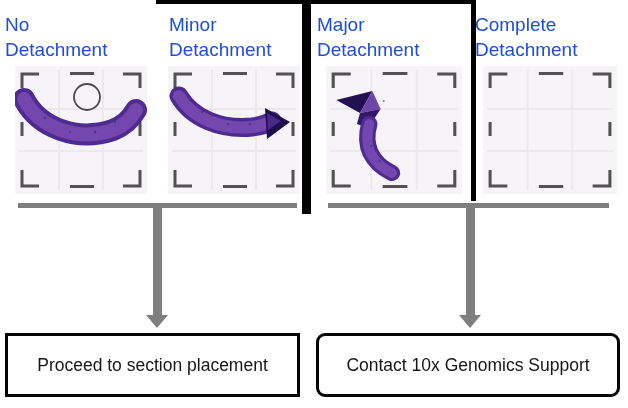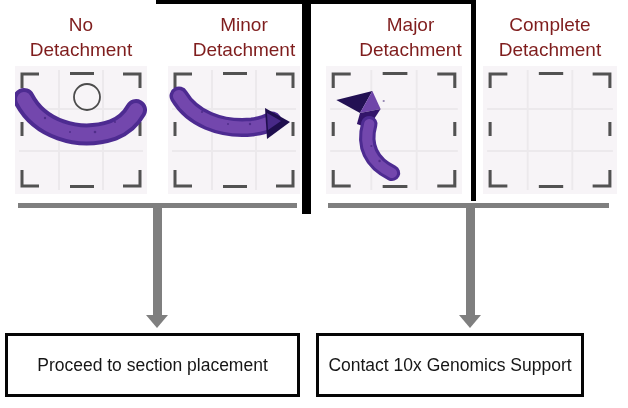--- a/index.html
+++ b/index.html
@@ -6,26 +6,26 @@
   .canvas{
     position:relative;width:628px;height:408px;background:#ffffff;
     font-family:"Liberation Sans","DejaVu Sans",sans-serif;overflow:hidden;
   }
   
   .top-bar{position:absolute;left:156px;top:0;width:318px;height:4px;background:#000;}
   .stem-right{position:absolute;left:471px;top:0;width:5px;height:201px;background:#000;}
   .stem-mid{position:absolute;left:302px;top:0;width:9px;height:214px;background:#000;}
   
   .cat-label{
-    position:absolute;top:12px;text-align:center;color:#7f1d1d;
+    position:absolute;top:12px;color:#1d4ed8;
     font-size:19px;line-height:25px;font-weight:400;
   }
   .cat-label.c1{left:5px;width:152px;}
   .cat-label.c2{left:169px;width:150px;}
-  .cat-label.c3{left:335px;width:151px;}
+  .cat-label.c3{left:317px;width:151px;}
   .cat-label.c4{left:475px;width:150px;}
   
   .slide{
     position:absolute;top:66px;height:128px;background:#f7f4f7;
   }
   .slide.s1{left:15px;width:132px;}
   .slide.s2{left:168px;width:132px;}
   .slide.s3{left:326px;width:136px;}
   .slide.s4{left:483px;width:134px;}
   .slide svg{display:block;width:100%;height:100%;}
@@ -45,21 +45,21 @@
   .arrow-head.left{left:146px;}
   .arrow-head.right{left:459px;}
   
   .outcome{
     position:absolute;top:333px;height:64px;box-sizing:border-box;
     border:3px solid #050505;background:#ffffff;color:#161616;
     display:flex;flex-direction:column;justify-content:center;align-items:center;
     font-size:17.5px;line-height:26px;text-align:center;
   }
   .outcome.o1{left:5px;width:295px;}
-  .outcome.o2{left:316px;width:268px;}
+  .outcome.o2{left:316px;width:304px;border-radius:9px;}
 </style>
 </head>
 <body>
 
 <div class="canvas">
 
   <div class="top-bar"></div>
   <div class="stem-right"></div>
   <div class="stem-mid"></div>
 

